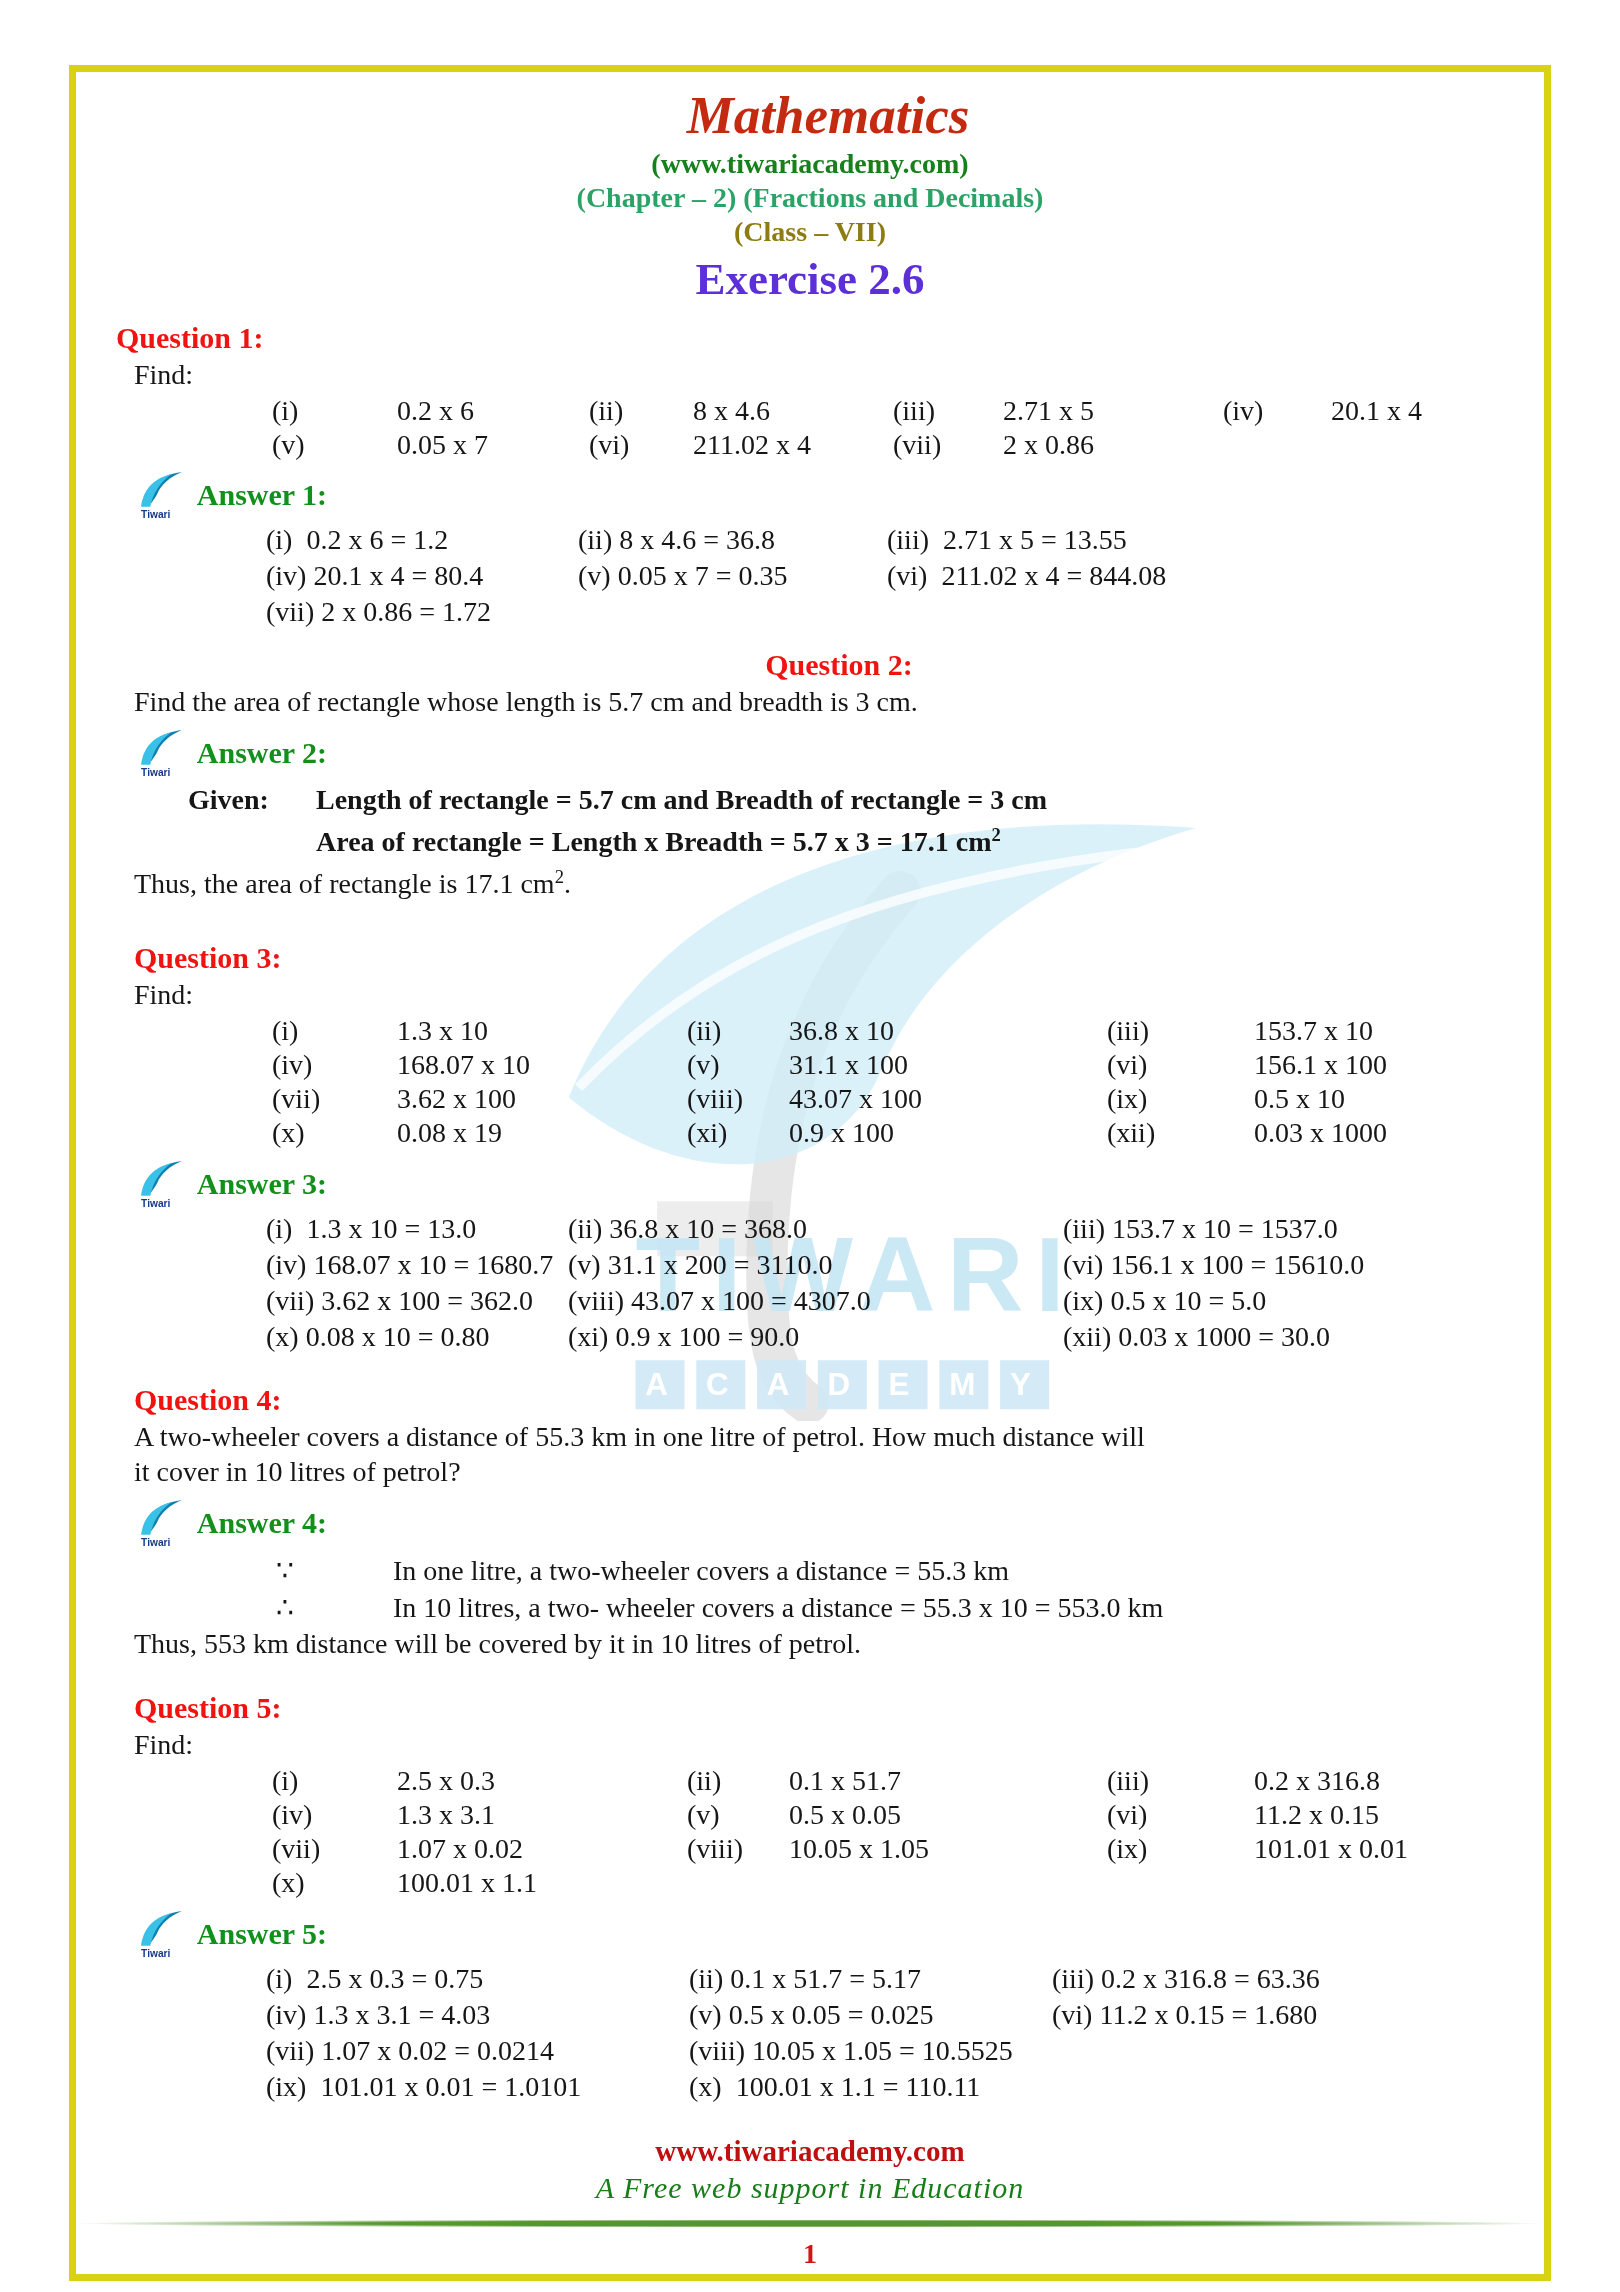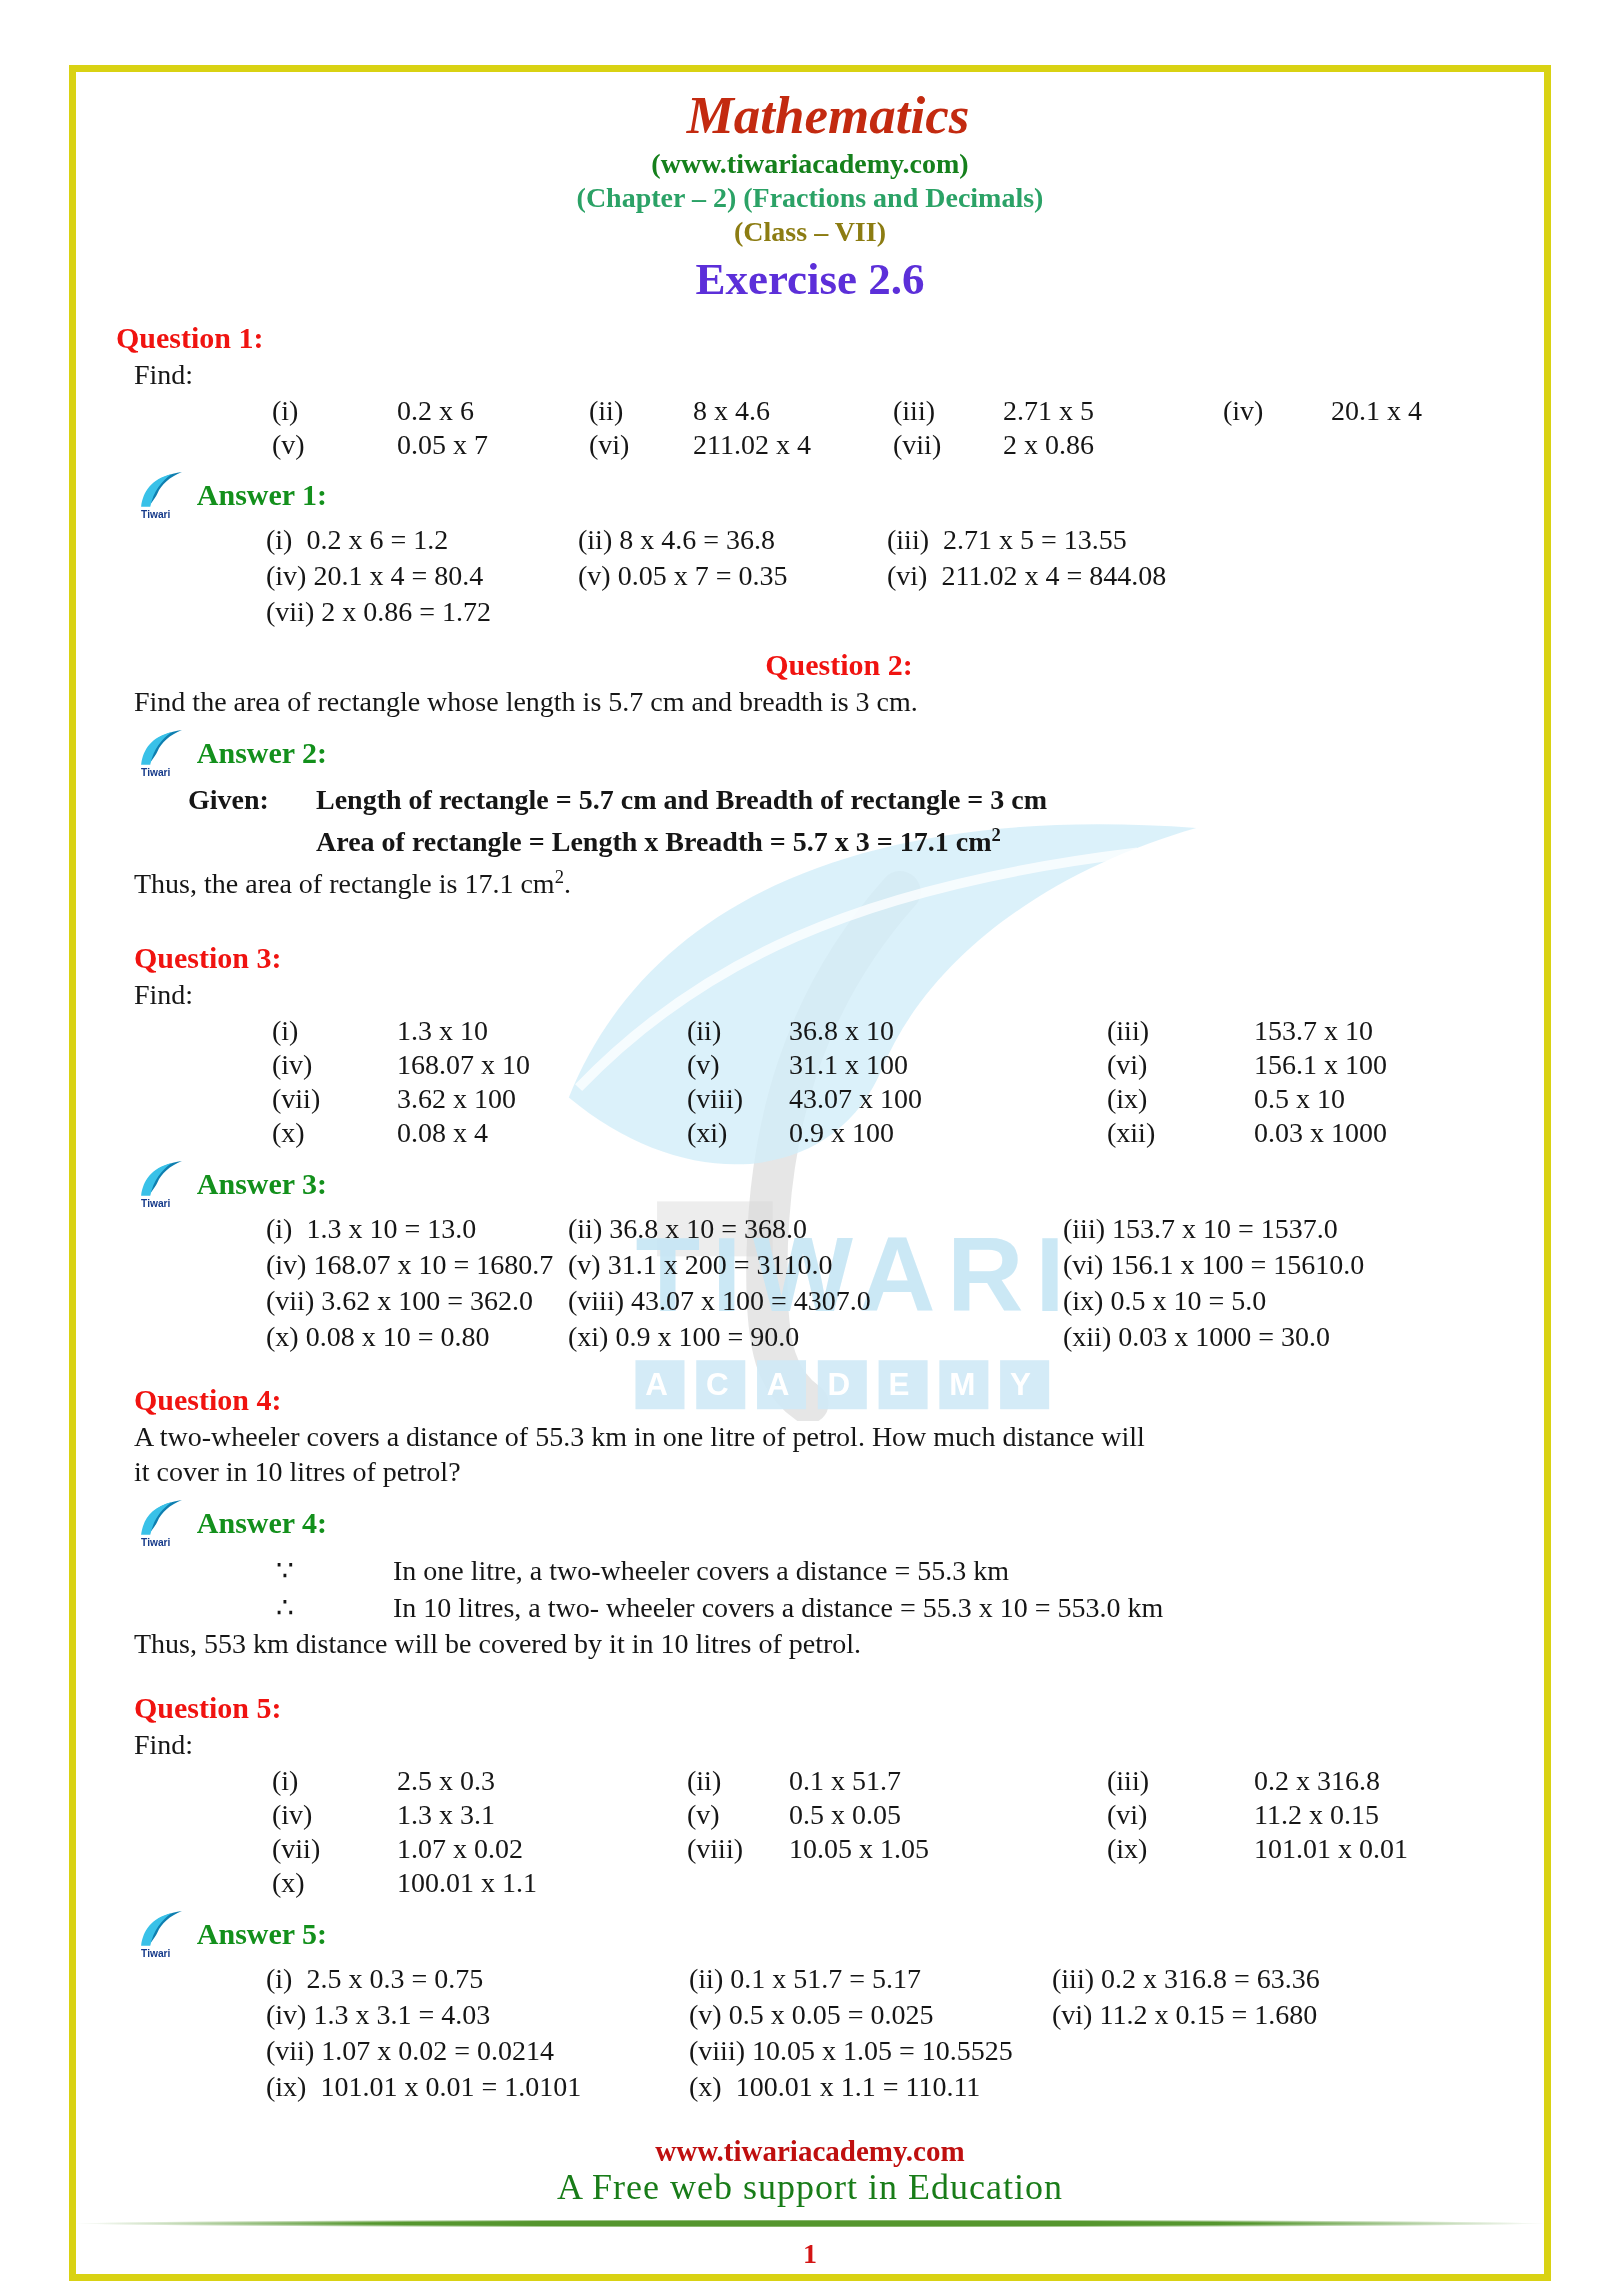--- a/index.html
+++ b/index.html
@@ -36,21 +36,21 @@
   .given-grid{display:grid;margin-left:112px;grid-template-columns:128px auto;
               font-size:28px;line-height:35px;margin-top:3.9px;font-weight:bold;}
   .logic-grid{display:grid;margin-left:200px;grid-template-columns:117px auto;
               font-size:28px;line-height:37px;margin-top:3.9px;}
 
   .mt-q2{margin-top:15px;text-align:center;} .mt-q3{margin-top:36px;} .mt-q4{margin-top:25.5px;} .mt-q5{margin-top:27.4px;}
   .mt-q1{margin-top:9.8px;margin-left:40px;}
 
   .footer{position:absolute;left:76px;right:76px;bottom:23.5px;text-align:center;z-index:2;}
   .f-url{font-size:29px;line-height:35px;font-weight:bold;color:var(--footer-red,#bf0f0f);}
-  .f-tag{font-size:36px;line-height:37px;color:var(--tagline-green,#187c18);letter-spacing:1px;}
+  .f-tag{font-size:30px;line-height:37px;font-style:italic;color:var(--tagline-green,#187c18);letter-spacing:1px;}
   .divider{height:6.9px;margin:13.7px 0 9.8px 0;
            background:radial-gradient(ellipse 50% 60% at 50% 50%,
              var(--divider-green,#55962e) 0%,var(--divider-green,#55962e) 60%,rgba(85,150,46,0) 100%);}
   .page-num{font-size:28px;line-height:33px;font-weight:bold;color:var(--page-red,#d31414);}
 </style>
 </head>
 <body>
 
 <div class="page">
   <div class="frame"></div>
@@ -162,21 +162,21 @@
       <span class="cell">31.1 x 100</span>
       <span class="cell">(vi)</span>
       <span class="cell">156.1 x 100</span>
       <span class="cell">(vii)</span>
       <span class="cell">3.62 x 100</span>
       <span class="cell">(viii)</span>
       <span class="cell">43.07 x 100</span>
       <span class="cell">(ix)</span>
       <span class="cell">0.5 x 10</span>
       <span class="cell">(x)</span>
-      <span class="cell">0.08 x 4</span>
+      <span class="cell">0.08 x 19</span>
       <span class="cell">(xi)</span>
       <span class="cell">0.9 x 100</span>
       <span class="cell">(xii)</span>
       <span class="cell">0.03 x 1000</span>
     </div>
     <div class="a-heading">
       <svg class="ai" viewBox="0 0 46 50" style="font-size:31px">
         <path d="M5 36 C7 18 18 7 43 3 C31 8 23 15 19 24 C16 30 13 33 11 36 Z" fill="#0f7fb0"></path>
         <path d="M3 37 C5 22 13 10 33 5 C23 12 15 22 12 37 Z" fill="#39c1e8"></path>
         <text x="3" y="48" font-size="10" font-weight="bold" fill="#153a8a" font-family="Liberation Sans, sans-serif">Tiwari</text>

